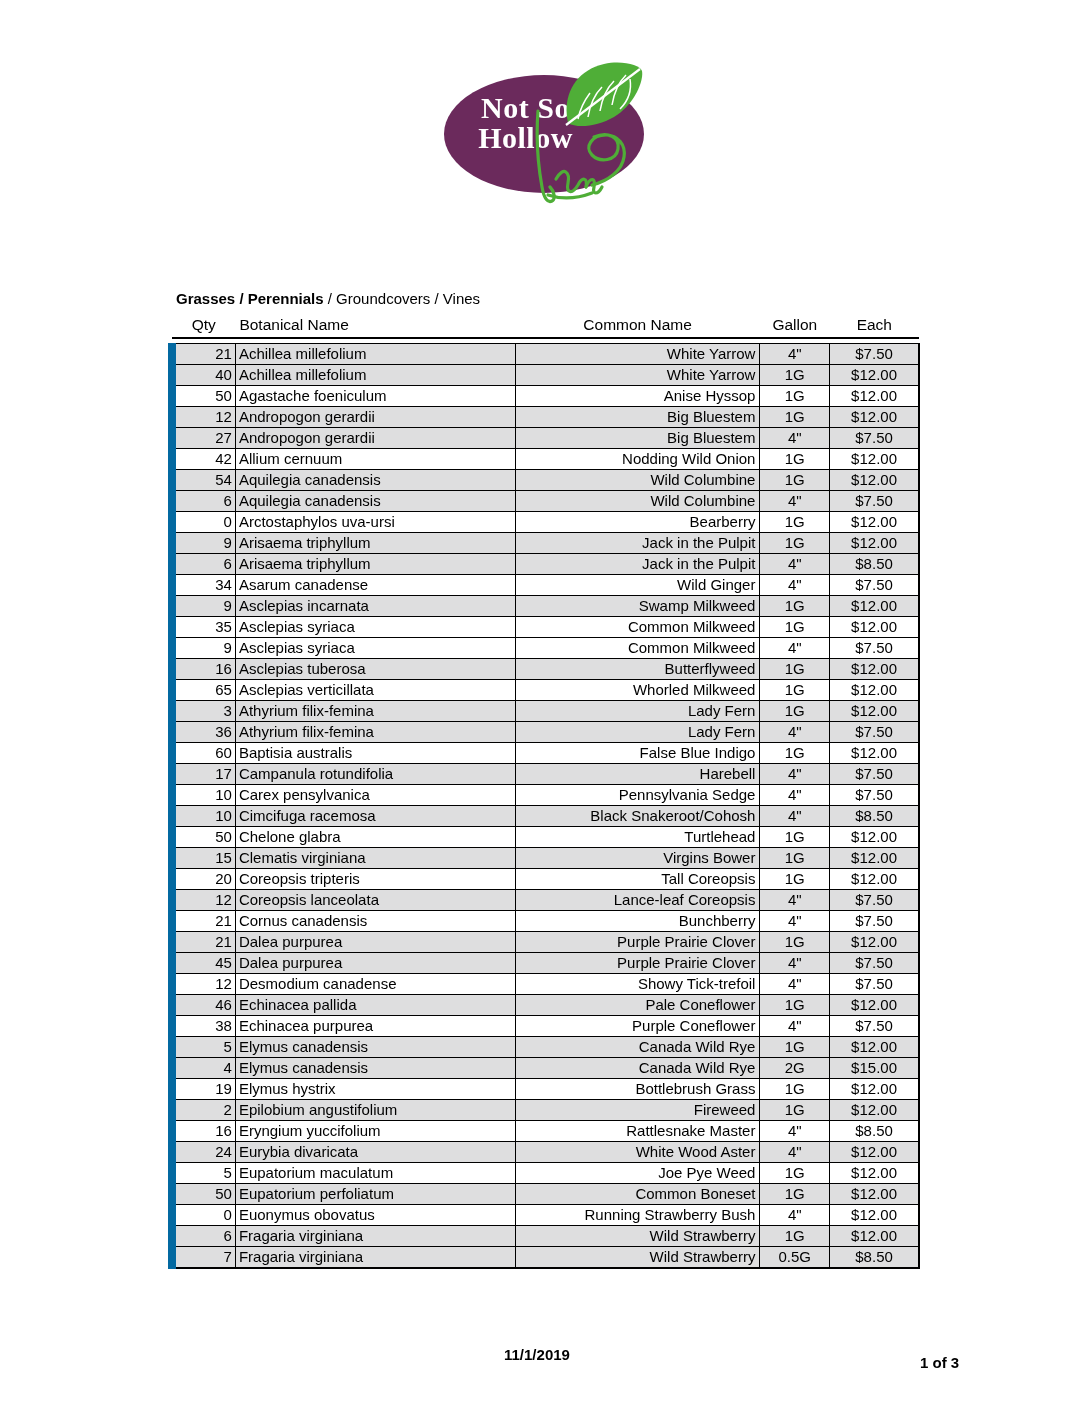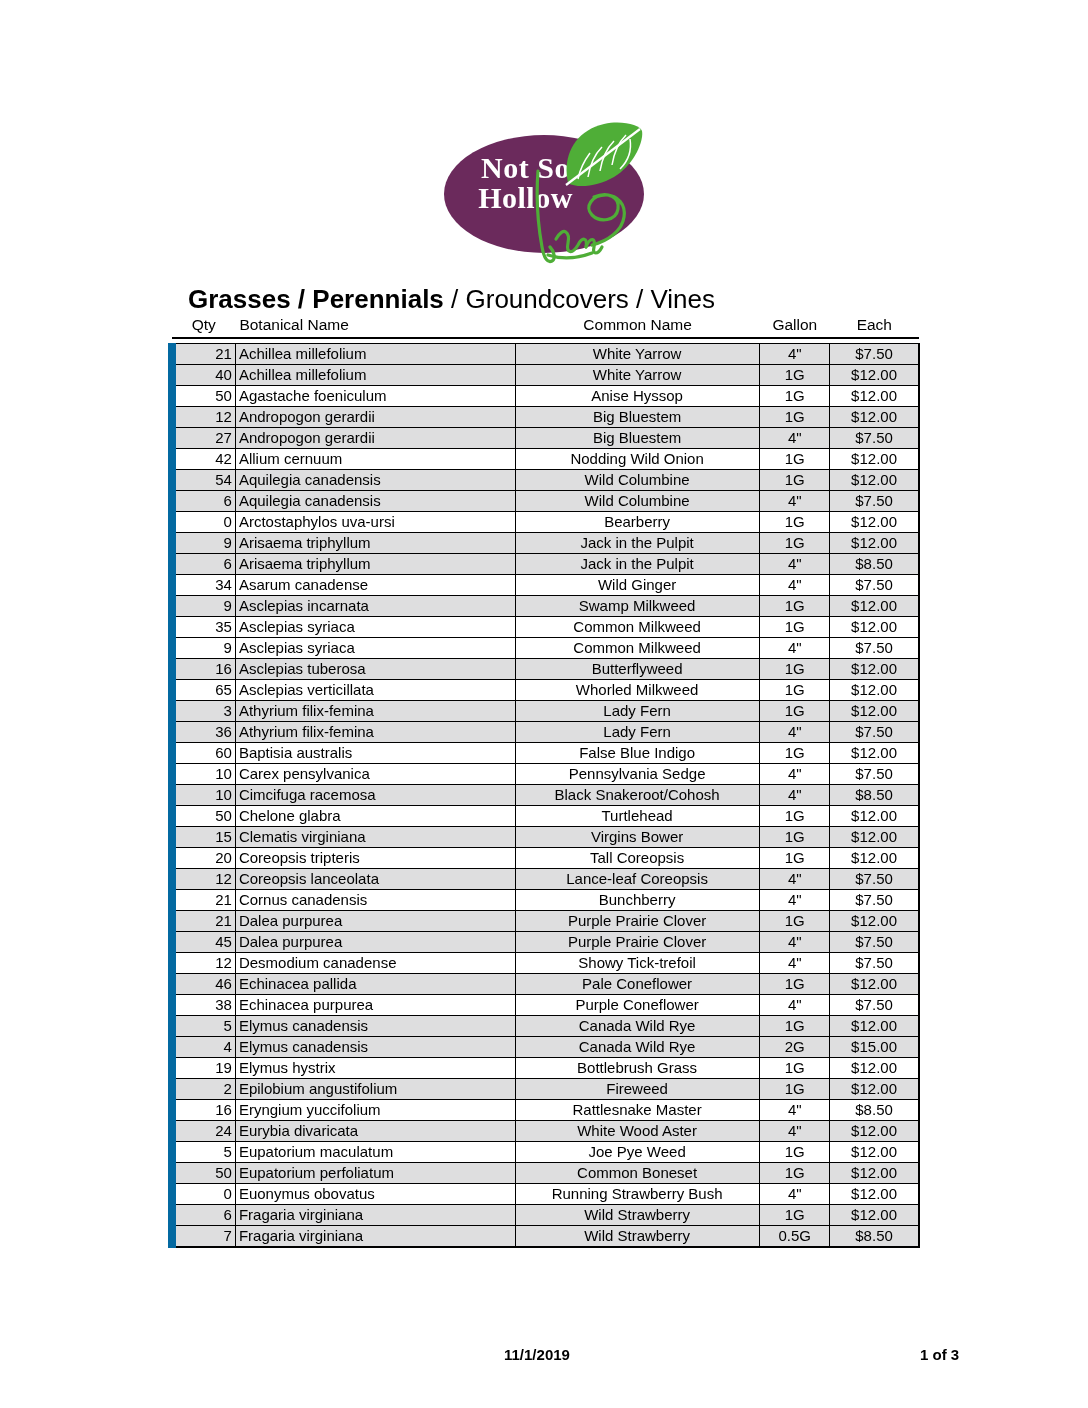--- a/index.html
+++ b/index.html
@@ -16,21 +16,21 @@
     overflow: hidden;
   }
 
   
   #logo-block {
     width: 100%;
     height: 170px;
     display: flex;
     align-items: center;
     justify-content: center;
-    padding-top: 108px;
+    padding-top: 48px;
     box-sizing: content-box;
   }
   .logo {
     position: relative;
     width: 212px;
     height: 148px;
   }
   .logo-ellipse {
     position: absolute;
     left: 6px;
@@ -64,23 +64,23 @@
     position: absolute;
     left: 96px;
     top: 48px;
     width: 112px;
     height: 100px;
   }
 
   
   #doc-title {
     position: absolute;
-    left: 188px;
+    left: 176px;
     top: 288px;
-    font-size: 26px;
+    font-size: 15px;
     line-height: 22px;
     white-space: nowrap;
   }
   #doc-title .bold {
     font-weight: 700;
   }
   #doc-title .norm {
     font-weight: 400;
   }
 
@@ -126,21 +126,21 @@
   #plant-table tbody tr.data td {
     height: 20px;
     line-height: 20px;
     padding: 0 4px;
     border: 1px solid #000000;
     white-space: nowrap;
     overflow: hidden;
   }
   #plant-table tbody tr.data td.qty  { text-align: right; padding-right: 3px; }
   #plant-table tbody tr.data td.bot  { text-align: left;  padding-left: 3px; }
-  #plant-table tbody tr.data td.com  { text-align: center;  padding-left: 3px; }
+  #plant-table tbody tr.data td.com  { text-align: right;  padding-left: 3px; }
   #plant-table tbody tr.data td.gal  { text-align: center; }
   #plant-table tbody tr.data td.each { text-align: center; padding-right: 4px; }
 
   #plant-table tbody tr.data.shade td { background: #dededf; }
   #plant-table tbody tr.data.plain td { background: #ffffff; }
 
   
   #plant-table tbody tr.data td:first-child { border-left: 8px solid #0369a1; }
   #plant-table tbody tr.data td:last-child  { border-right: 2px solid #000; }
   #plant-table tbody tr.data:last-child td  { border-bottom: 2px solid #000; }
@@ -155,21 +155,21 @@
     font-weight: 700;
   }
   #footer .date {
     position: absolute;
     left: 336px;
     top: 0;
   }
   #footer .page {
     position: absolute;
     left: 752px;
-    top: 0;
+    top: 8px;
   }
 </style>
 </head>
 <body>
 
 <div id="logo-block">
   <div class="logo">
     <div class="logo-ellipse"></div>
     <div class="logo-text">
       <div>Not So</div>
@@ -358,20 +358,27 @@
         <td class="gal">4"</td>
         <td class="each">$7.50</td>
       </tr>
       <tr class="data plain">
         <td class="qty">60</td>
         <td class="bot">Baptisia australis</td>
         <td class="com">False Blue Indigo</td>
         <td class="gal">1G</td>
         <td class="each">$12.00</td>
       </tr>
+      <tr class="data shade">
+        <td class="qty">17</td>
+        <td class="bot">Campanula rotundifolia</td>
+        <td class="com">Harebell</td>
+        <td class="gal">4"</td>
+        <td class="each">$7.50</td>
+      </tr>
       <tr class="data plain">
         <td class="qty">10</td>
         <td class="bot">Carex pensylvanica</td>
         <td class="com">Pennsylvania Sedge</td>
         <td class="gal">4"</td>
         <td class="each">$7.50</td>
       </tr>
       <tr class="data shade">
         <td class="qty">10</td>
         <td class="bot">Cimcifuga racemosa</td>

